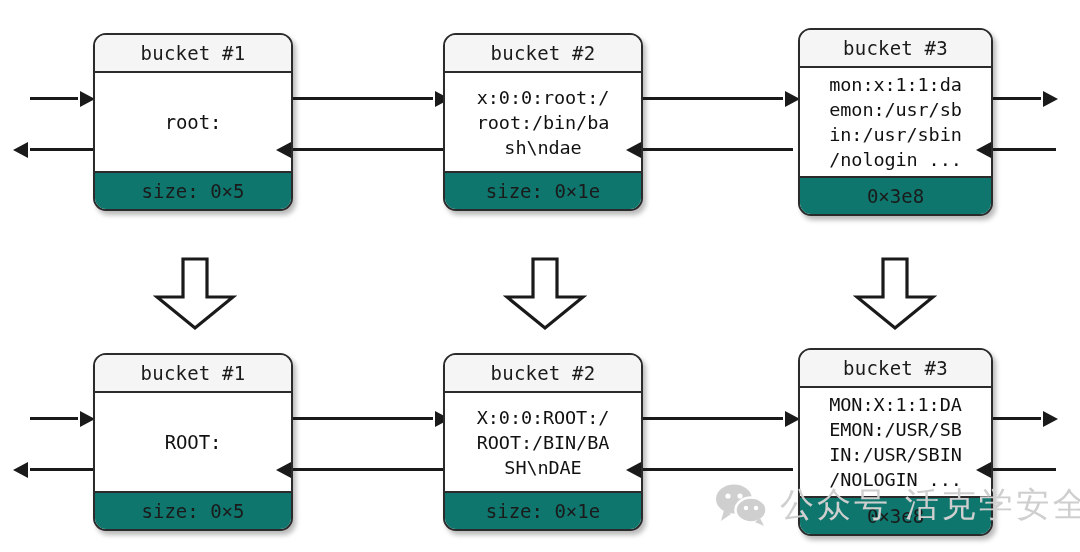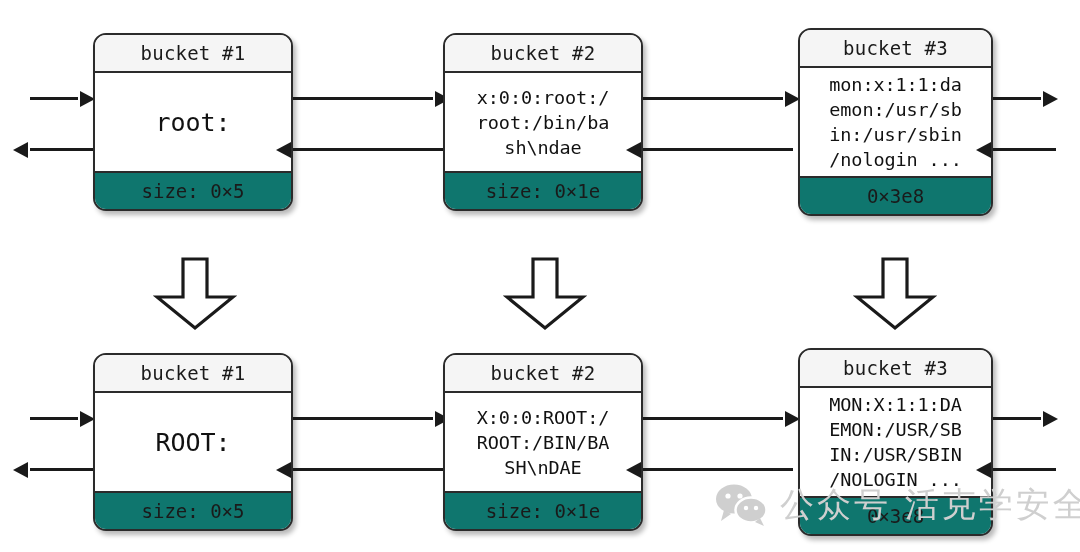--- a/index.html
+++ b/index.html
@@ -52,21 +52,21 @@
     display: flex;
     align-items: center;
     justify-content: center;
     padding: 0 6px;
     box-sizing: border-box;
   }
   .bucket-body .val {
     display: block;
     width: 100%;
     text-align: center;
-    font-size: 25px;
+    font-size: 19px;
     line-height: 25px;
     color: #111111;
     white-space: pre-line;
     letter-spacing: -0.1px;
   }
   .bucket-body.multiline .val {
     font-size: 18.5px;
     line-height: 25px;
   }
   .bucket-foot {

